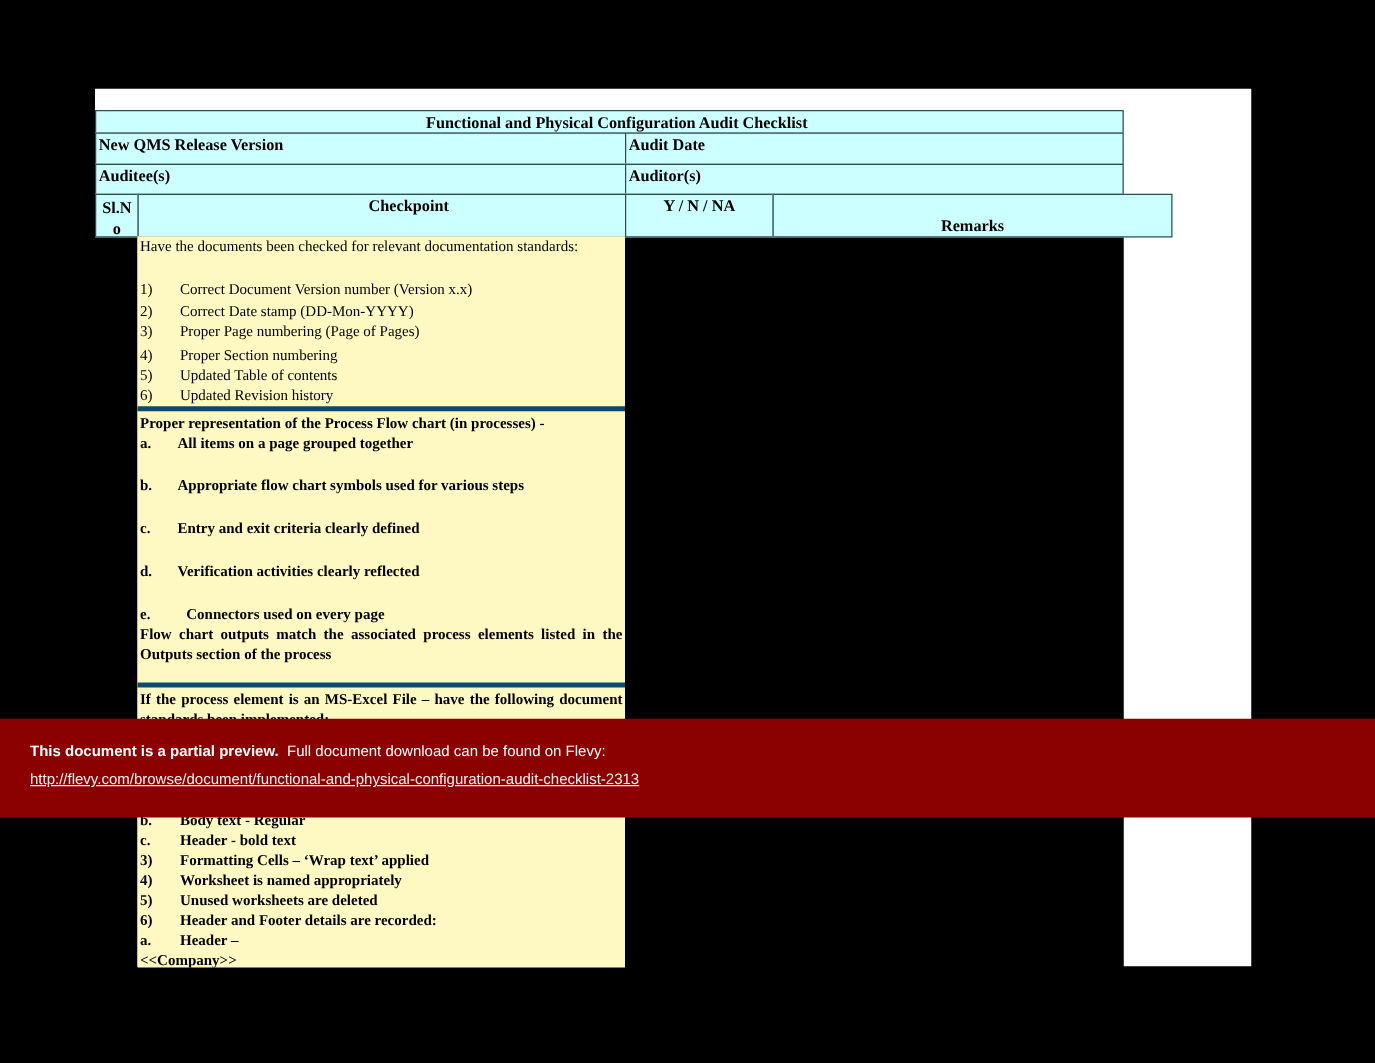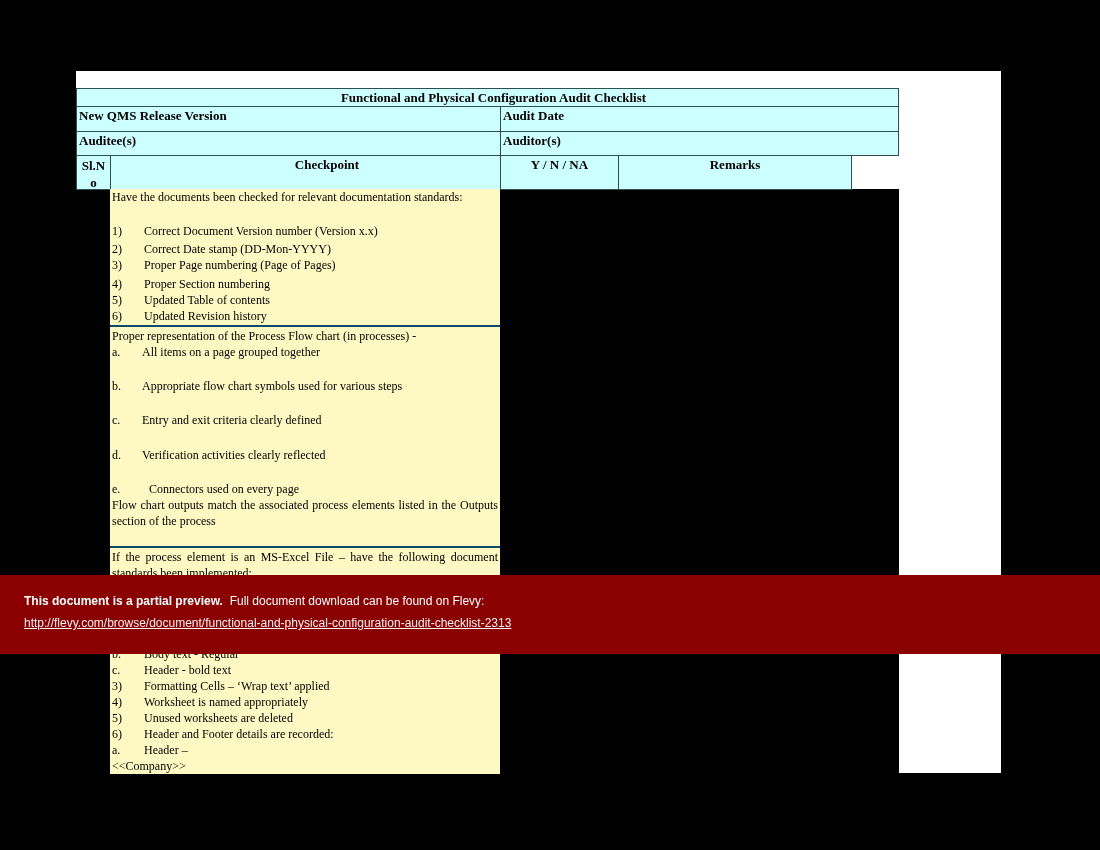--- a/index.html
+++ b/index.html
@@ -6,21 +6,21 @@
   body { width:1100px; height:850px; background:#000; position:relative; overflow:hidden;
          font-family:"Liberation Serif", "DejaVu Serif", serif; color:#000; }
   .page { position:absolute; left:76px; top:71px; width:925px; height:702px; background:#fff; }
   .blackfill { position:absolute; background:#000; }
   .cell { position:absolute; background:#ccffff; border:1px solid #2f4f4f; box-sizing:border-box;
           font-size:13px; line-height:16px; overflow:hidden; }
   .cell.b { font-weight:bold; }
   .center { text-align:center; }
   .ctext { position:absolute; background:#fef9c3; box-sizing:border-box; font-size:12px; line-height:16px;
            padding-left:2px; overflow:hidden; }
-  .ctext.bt { border-top:2px solid #0c4a6e; }
+  .ctext.bt { border-top:4px solid #0c4a6e;font-weight:bold; }
   .ln { white-space:nowrap; height:16px; }
   .ln .n { display:inline-block; width:32px; }
   .ln .n2 { display:inline-block; width:30px; }
   .just { text-align:justify; white-space:normal; height:auto; padding-right:2px; }
   .banner { position:absolute; left:0; top:575px; width:1100px; height:79px; background:#8b0000;
             font-family:"Liberation Sans", "DejaVu Sans", sans-serif; color:#fff; font-size:12px; }
   .banner .l1 { position:absolute; left:24px; top:19px; white-space:nowrap; }
   .banner .l1 b { font-weight:bold; }
   .banner .l2 { position:absolute; left:24px; top:41px; white-space:nowrap; text-decoration:underline; color:#f2f2f2; }
 </style>
@@ -50,21 +50,21 @@
 <div class="cell b center" style="left:76px;top:155px;width:35px;height:35px;padding-top:1px;line-height:17px;">
   <div>Sl.N</div>
   <div>o</div>
 </div>
 <div class="cell b center" style="left:110px;top:155px;width:391px;height:35px;padding-top:1px;padding-left:43px;">
   <span>Checkpoint</span>
 </div>
 <div class="cell b center" style="left:500px;top:155px;width:119px;height:35px;padding-top:1px;">
   <span>Y / N / NA</span>
 </div>
-<div class="cell b center" style="left:618px;top:155px;width:234px;height:35px;padding-top:1px;">
+<div class="cell b center" style="left:618px;top:155px;width:320px;height:35px;padding-top:17px;">
   <span>Remarks</span>
 </div>
 
 <div class="ctext" style="left:110px;top:189px;width:390px;height:137px;">
   <div class="ln" style="margin-top:0px;">Have the documents been checked for relevant  documentation standards:</div>
   <div style="height:18px;"></div>
   <div class="ln"><span class="n">1)</span><span>Correct Document Version number (Version x.x)</span></div>
   <div class="ln" style="margin-top:2px;font-family:Liberation Serif, serif;"><span class="n">2)</span><span>Correct Date stamp (DD-Mon-YYYY)</span></div>
   <div class="ln"><span class="n">3)</span><span>Proper Page numbering (Page of Pages)</span></div>
   <div class="ln" style="margin-top:3px;"><span class="n">4)</span><span>Proper Section numbering</span></div>

